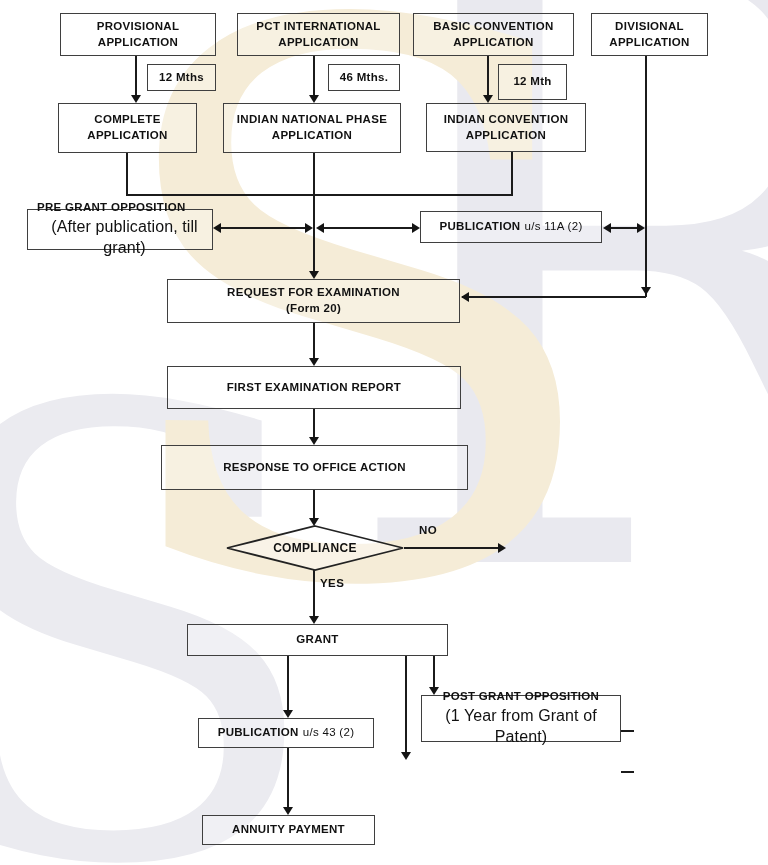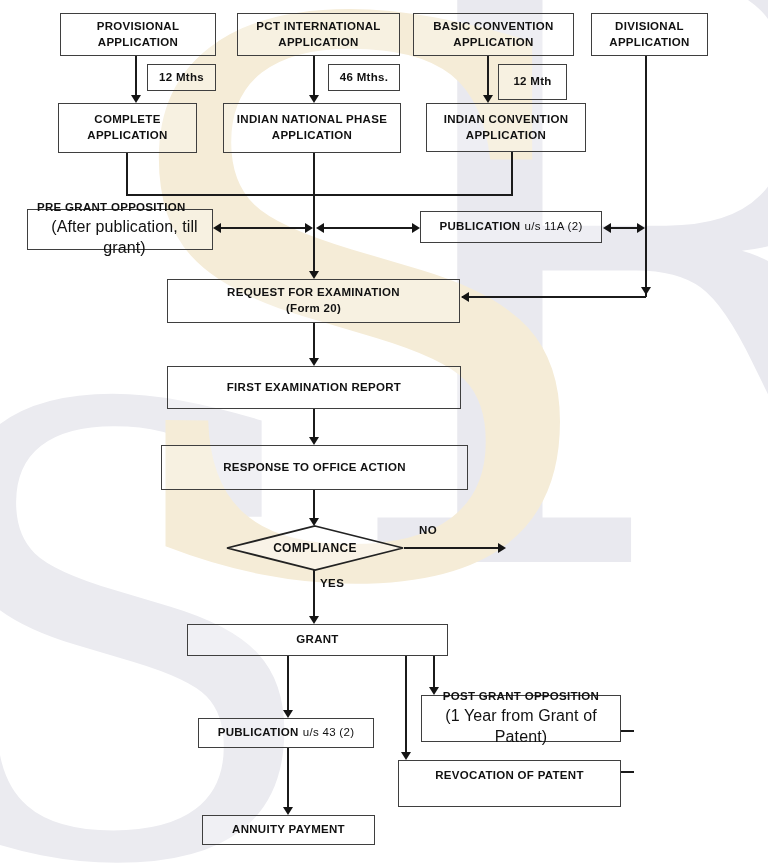--- a/index.html
+++ b/index.html
@@ -182,20 +182,17 @@
 
   <div class="vl" style="left:405px;top:656px;height:97px"></div>
   <div class="ah down" style="left:401px;top:752px"></div>
   <div class="vl" style="left:433px;top:656px;height:32px"></div>
   <div class="ah down" style="left:429px;top:687px"></div>
 
   <div class="box" style="left:421px;top:695px;width:200px;height:47px">
     <span class="t">POST GRANT OPPOSITION</span>
     <span class="n">(1 Year from Grant of Patent)</span>
   </div>
-  <div class="box top-align" style="left:398px;top:760px;width:223px;height:47px">
-      <span class="t">REVOCATION OF PATENT</span>
-    </div>
 
   <div class="hl" style="left:621px;top:730px;width:13px"></div>
   <div class="hl" style="left:621px;top:771px;width:13px"></div>
 
 </div>
 
 </body></html>

